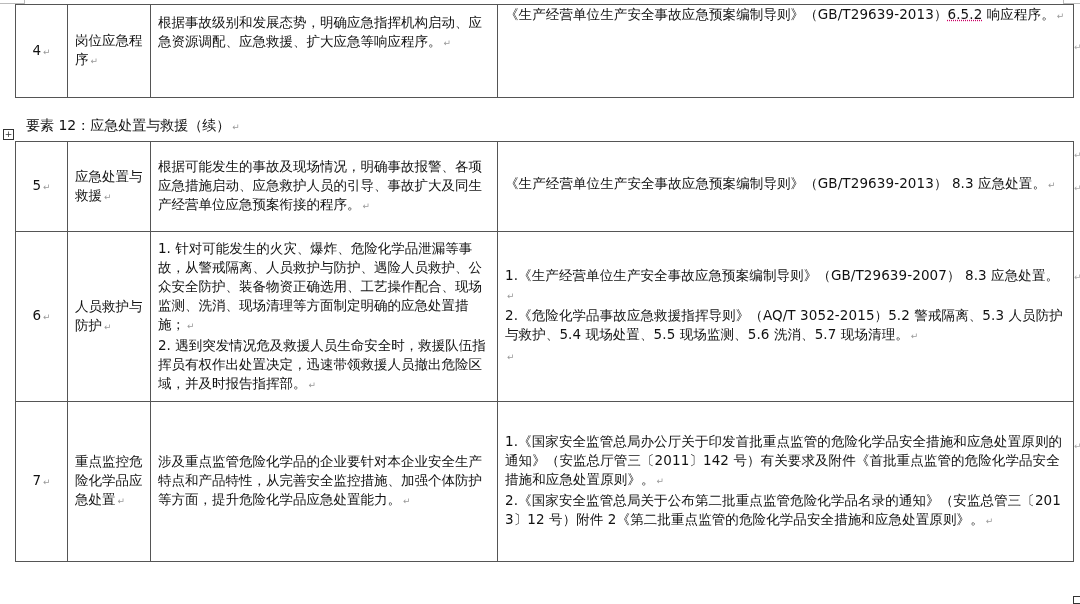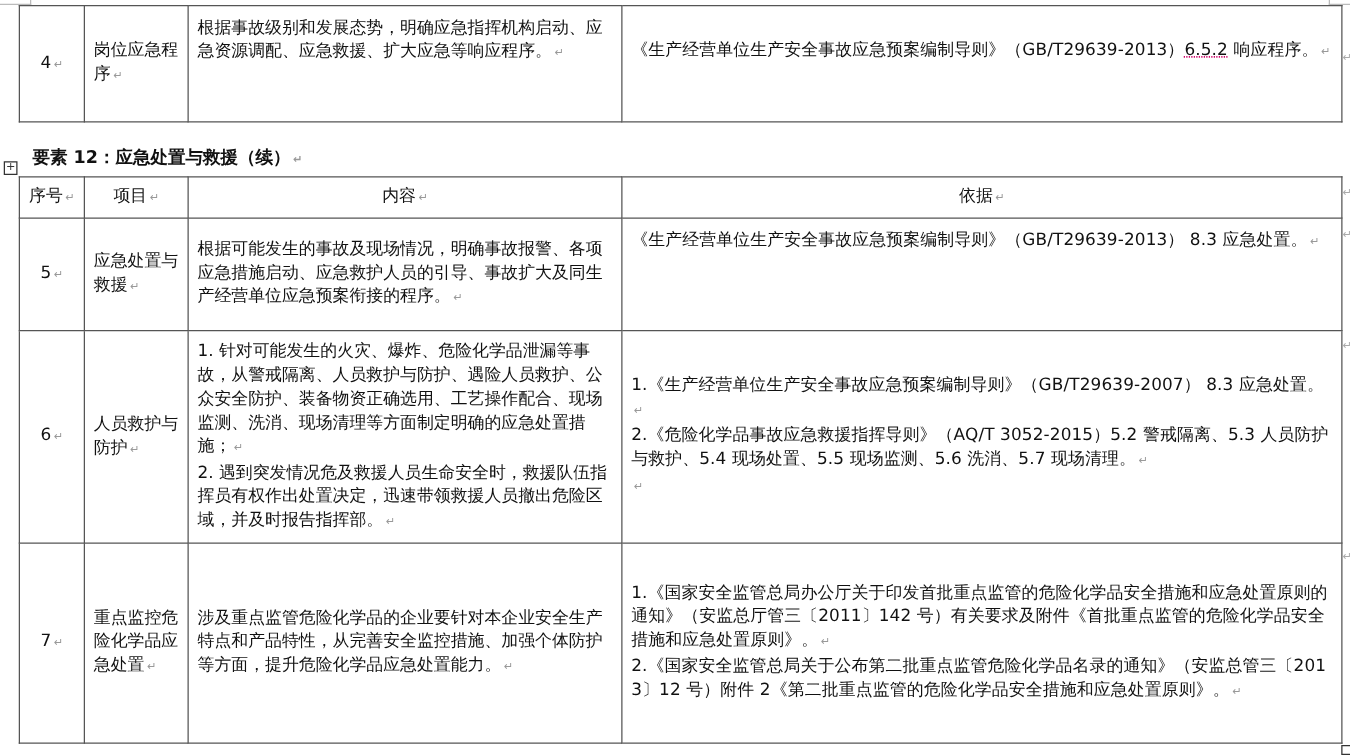--- a/index.html
+++ b/index.html
@@ -25,21 +25,21 @@
   }
   td.num { text-align: center; }
   td.item { padding-left: 10px; }
   td.basis { font-size: 13px; letter-spacing: 0.1px; }
   td.hdr { text-align: center; height: 32px; }
   .pm { color: #999; font-size: 9px; margin-left: 2px; }
   .u { text-decoration: underline dotted #c06; }
   #t1 { left: 15px; top: 4px; width: 1058px; }
   #t2 { left: 15px; top: 141px; width: 1058px; }
   .title {
-    position: absolute; left: 26px; top: 117px; font-weight: bold;
+    position: absolute; left: 26px; top: 117px; font-weight: normal;
     font-size: 14px;
   }
   .move-handle {
     position: absolute; left: 3px; top: 129px; width: 9px; height: 9px;
     border: 1px solid #333; font-size: 9px; line-height: 9px; text-align: center;
     color: #333; background: #fff;
   }
   .resize-handle {
     position: absolute; left: 1073px; top: 596px; width: 6px; height: 6px;
     border: 1px solid #333; background: #fff;
@@ -59,47 +59,41 @@
     <col style="width:52px">
       <col style="width:83px">
       <col style="width:347px">
       <col style="width:576px">
   </colgroup>
   <tbody>
       <tr style="height:93px">
     <td class="num"><span>4</span><span class="pm">↵</span></td>
     <td class="item"><span>岗位应急程序</span><span class="pm">↵</span></td>
     <td style="vertical-align:top;padding-top:8px"><span>根据事故级别和发展态势，明确应急指挥机构启动、应急资源调配、应急救援、扩大应急等响应程序。</span><span class="pm">↵</span></td>
-    <td class="basis" style="vertical-align:top;padding-top:26px"><span>《生产经营单位生产安全事故应急预案编制导则》（GB/T29639-2013）</span><span class="u">6.5.2</span><span> 响应程序。</span><span class="pm">↵</span></td>
+    <td class="basis" style="vertical-align:top;"><span>《生产经营单位生产安全事故应急预案编制导则》（GB/T29639-2013）</span><span class="u">6.5.2</span><span> 响应程序。</span><span class="pm">↵</span></td>
   </tr>
 </tbody>
   </table>
 
 <div class="title"><span>要素 12：应急处置与救援（续）</span><span class="pm">↵</span></div>
 <div class="move-handle">+</div>
 
 <table class="doc" id="t2">
   <colgroup>
     <col style="width:52px">
       <col style="width:83px">
       <col style="width:347px">
       <col style="width:576px">
   </colgroup>
   <tbody>
-      <tr>
-    <td class="hdr"><span>序号</span><span class="pm">↵</span></td>
-    <td class="hdr"><span>项目</span><span class="pm">↵</span></td>
-    <td class="hdr"><span>内容</span><span class="pm">↵</span></td>
-    <td class="hdr"><span>依据</span><span class="pm">↵</span></td>
-  </tr>
   <tr style="height:90px">
     <td class="num"><span>5</span><span class="pm">↵</span></td>
     <td class="item"><span>应急处置与救援</span><span class="pm">↵</span></td>
     <td><span>根据可能发生的事故及现场情况，明确事故报警、各项应急措施启动、应急救护人员的引导、事故扩大及同生产经营单位应急预案衔接的程序。</span><span class="pm">↵</span></td>
-    <td class="basis" style="vertical-align:top;padding-top:8px"><span>《生产经营单位生产安全事故应急预案编制导则》（GB/T29639-2013） 8.3 应急处置。</span><span class="pm">↵</span></td>
+    <td class="basis" style="vertical-align:top;padding-top:32px"><span>《生产经营单位生产安全事故应急预案编制导则》（GB/T29639-2013） 8.3 应急处置。</span><span class="pm">↵</span></td>
   </tr>
   <tr style="height:170px">
     <td class="num"><span>6</span><span class="pm">↵</span></td>
     <td class="item"><span>人员救护与防护</span><span class="pm">↵</span></td>
     <td>
       <div><span>1. 针对可能发生的火灾、爆炸、危险化学品泄漏等事故，从警戒隔离、人员救护与防护、遇险人员救护、公众安全防护、装备物资正确选用、工艺操作配合、现场监测、洗消、现场清理等方面制定明确的应急处置措施；</span><span class="pm">↵</span></div>
       <div><span>2. 遇到突发情况危及救援人员生命安全时，救援队伍指挥员有权作出处置决定，迅速带领救援人员撤出危险区域，并及时报告指挥部。</span><span class="pm">↵</span></div>
     </td>
     <td class="basis">
       <div><span>1.《生产经营单位生产安全事故应急预案编制导则》（GB/T29639-2007） 8.3 应急处置。</span><span class="pm">↵</span></div>

